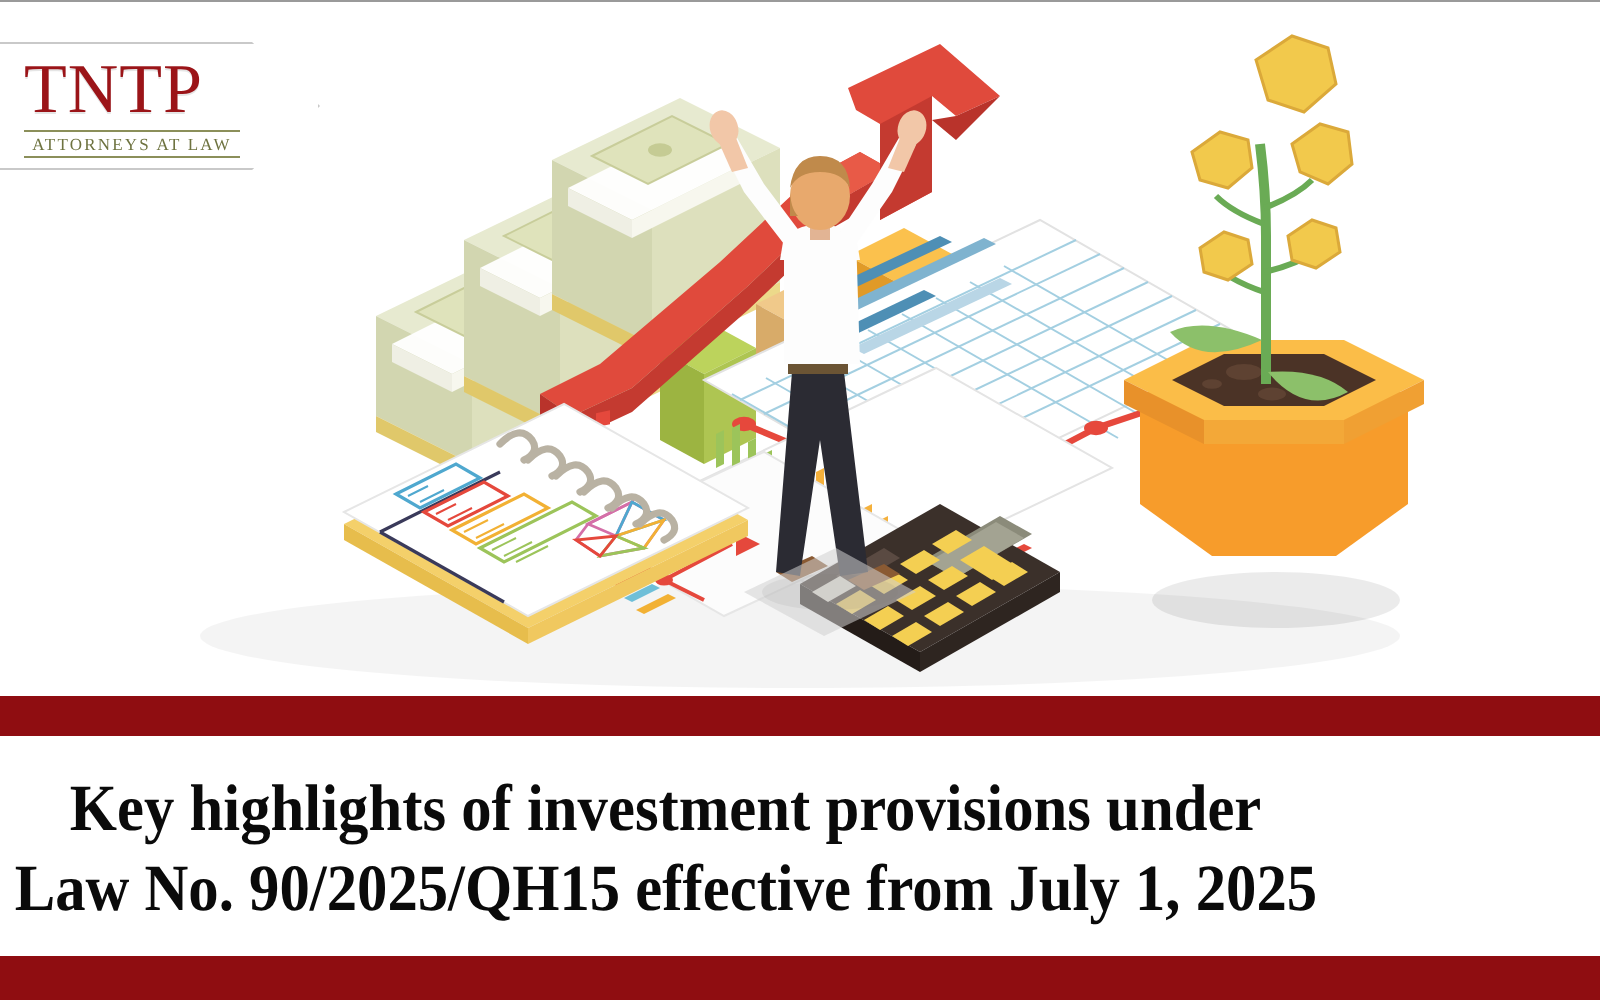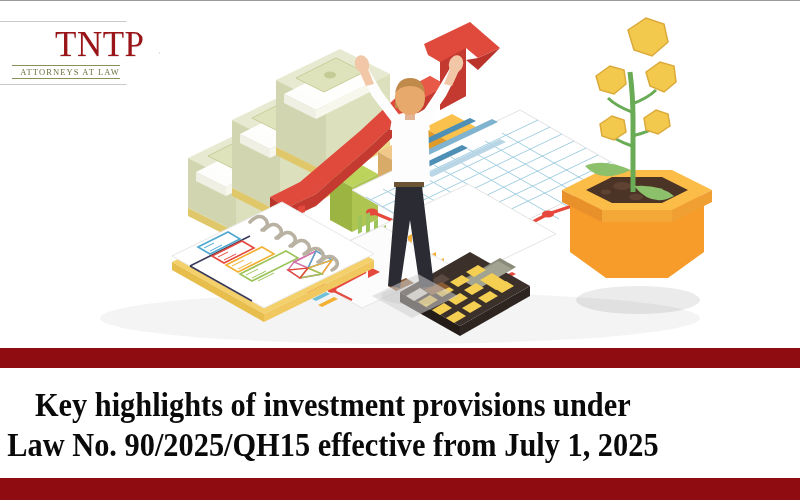--- a/index.html
+++ b/index.html
@@ -19,27 +19,26 @@
     -webkit-clip-path:polygon(0 0, 128px 0, 162px 32px, 128px 64px, 0 64px);
     clip-path:polygon(0 0, 128px 0, 162px 32px, 128px 64px, 0 64px);
     box-shadow:0 1px 3px rgba(0,0,0,.22);
     display:flex;flex-direction:column;align-items:flex-start;justify-content:center;
     box-sizing:border-box;padding-left:14px;
   }
   .logo-mark{
     color:#9b1418;font-family:"Liberation Serif",serif;font-weight:400;
     font-size:35px;line-height:1;letter-spacing:.5px;
     text-shadow:0 1px 0 rgba(0,0,0,.10);
-    margin-left:43px;
   }
   .logo-sub{
     margin-top:3px;color:#6e7340;font-family:"Liberation Serif",serif;
     font-size:8.5px;letter-spacing:1.1px;line-height:1;
     border-top:1px solid #8b8f5a;border-bottom:1px solid #8b8f5a;
-    padding:1.5px 0 1.5px 0;width:108px;text-align:right;
+    padding:1.5px 0 1.5px 0;width:108px;text-align:center;
   }
 
   
   .illustration{position:absolute;left:0;top:0;width:800px;height:348px;}
   .illustration svg{position:absolute;left:0;top:0;}
 
   
   .band{position:absolute;left:0;top:348px;width:800px;height:20px;background:#8f0d11;}
 
   

